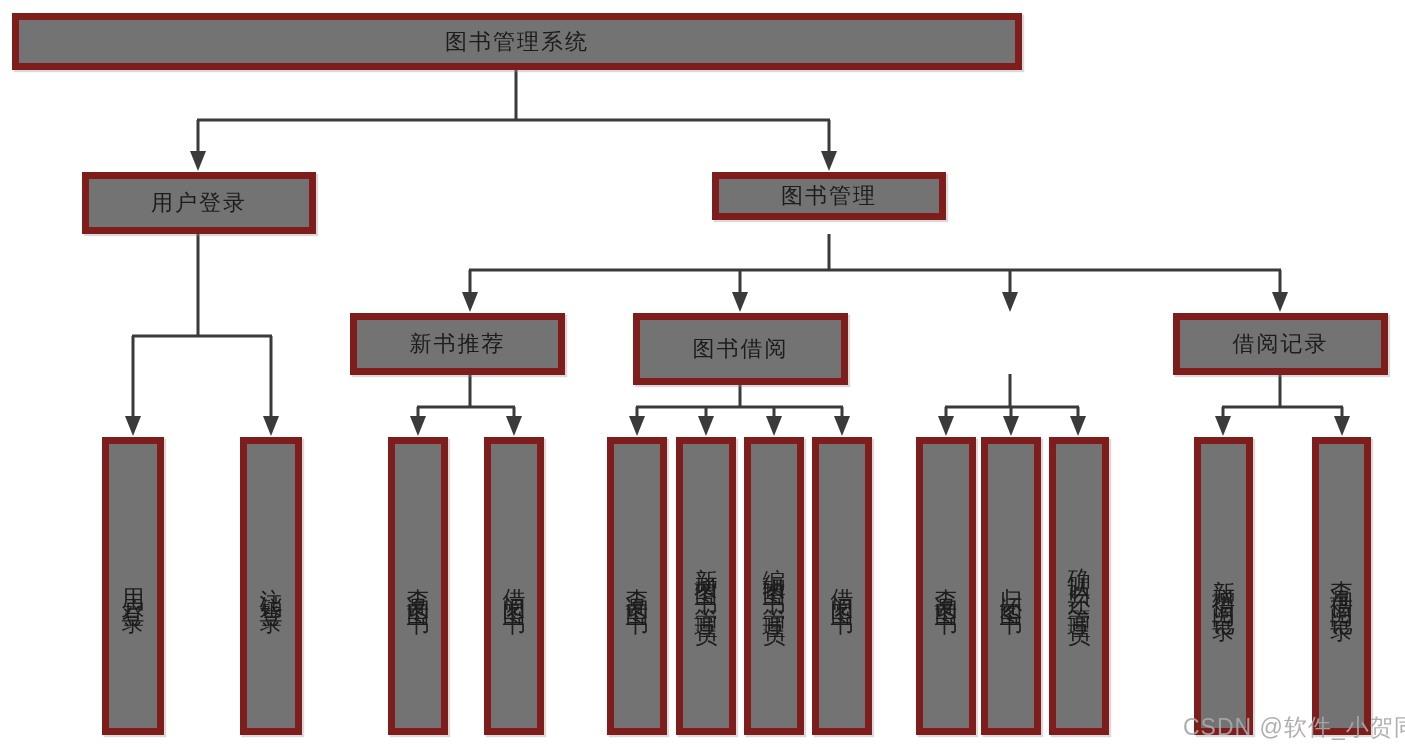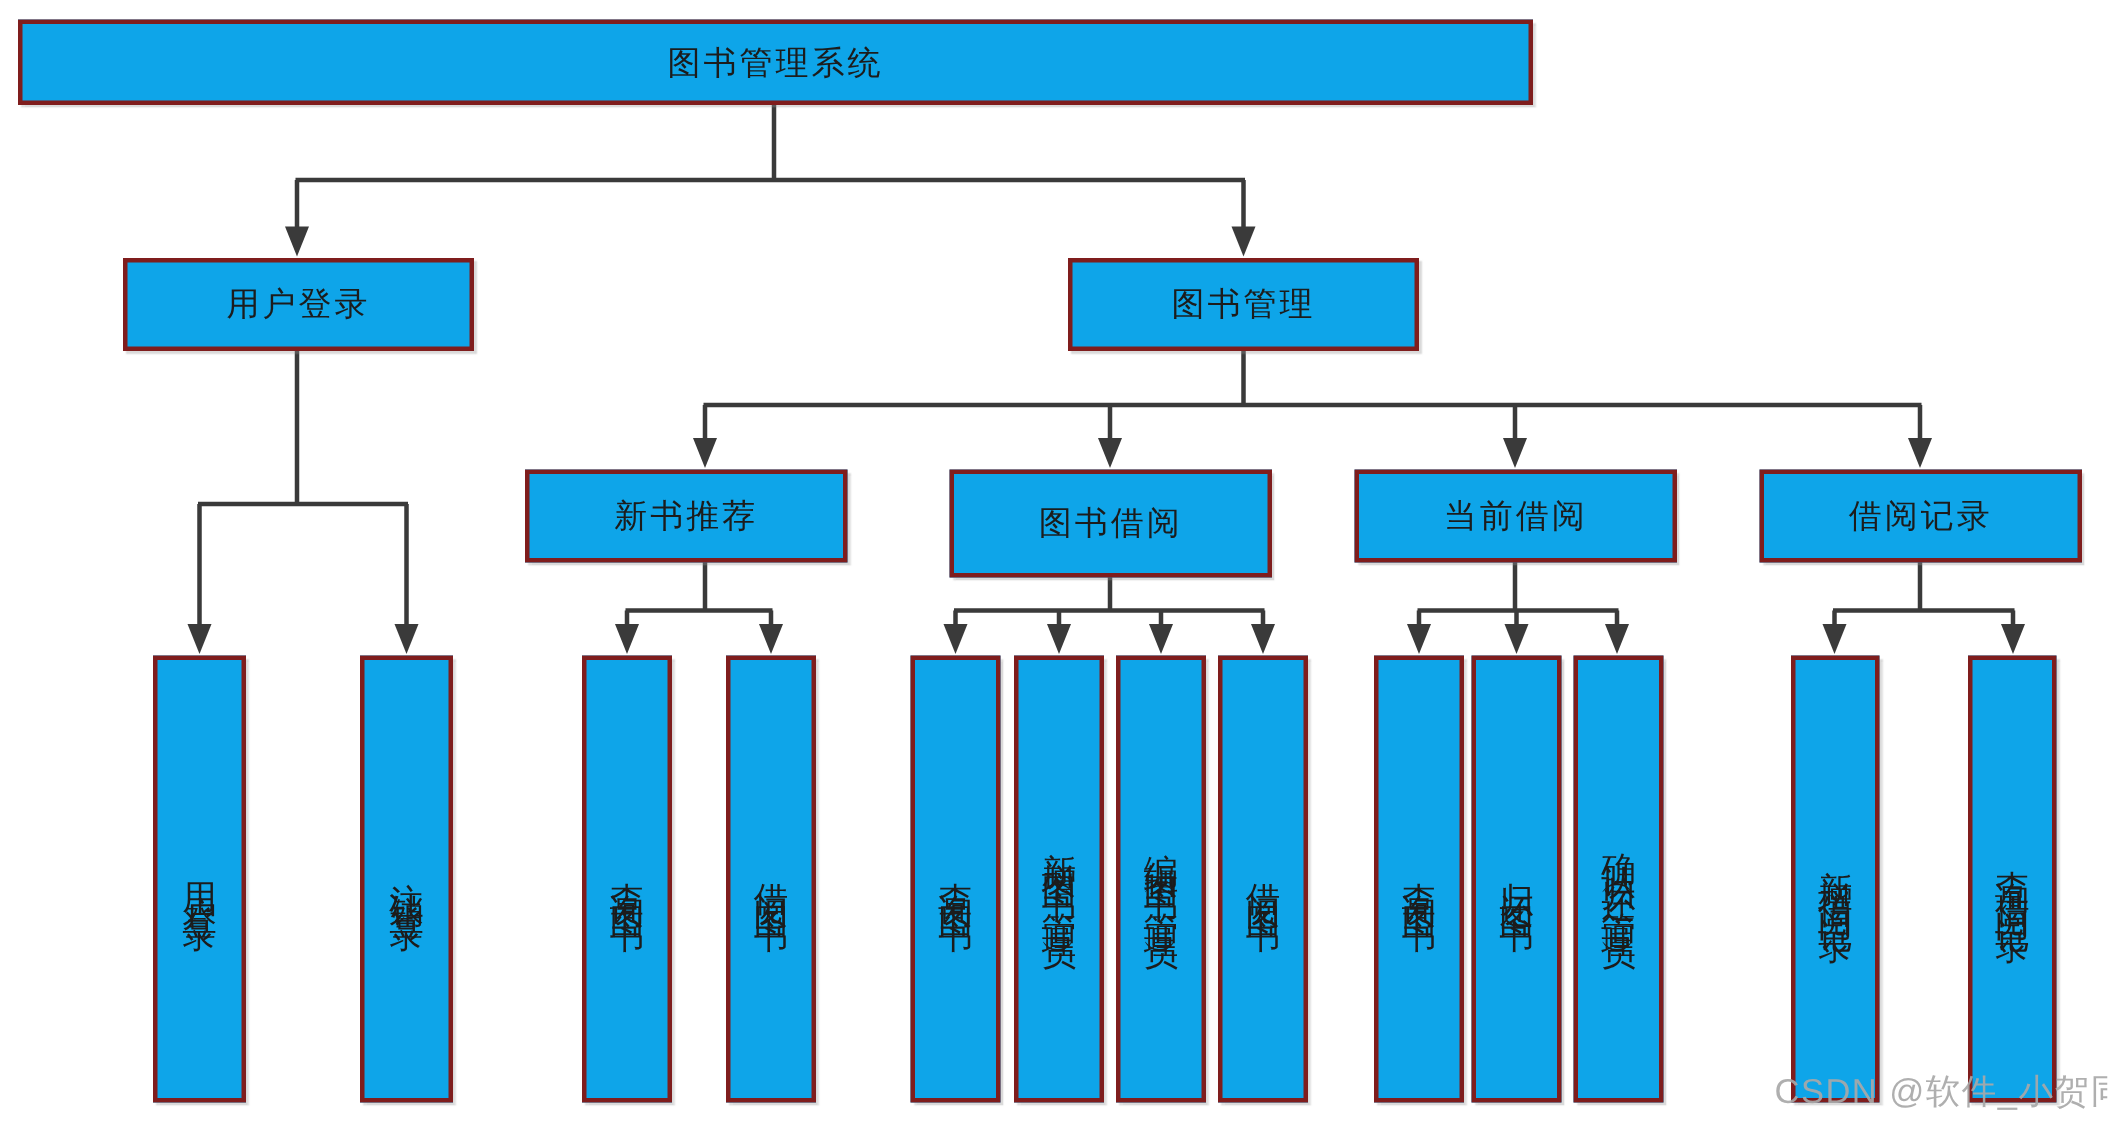--- a/index.html
+++ b/index.html
@@ -6,22 +6,22 @@
   .canvas{
     position:relative;
     width:1405px;height:747px;
     background:#ffffff;
     font-family:"Liberation Sans","DejaVu Sans",sans-serif;
     overflow:hidden;
   }
   .connectors{position:absolute;left:0;top:0;z-index:1;}
   .box{
     position:absolute;
-    background:#0ea5e9;
-    border:3px solid #7f1d1d;
+    background:#737373;
+    border:7px solid #7f1d1d;
     box-sizing:border-box;
     display:flex;
     align-items:center;
     justify-content:center;
     z-index:2;
     box-shadow:2px 2px 1px rgba(150,150,150,0.35);
   }
   .hlabel{
     color:#1c1c1c;
     font-size:22px;
@@ -122,32 +122,29 @@
     </g>
   </svg>
 
   <div class="box" style="left:12px;top:13px;width:1010px;height:57px;">
     <span class="hlabel">图书管理系统</span>
   </div>
 
   <div class="box" style="left:82px;top:172px;width:234px;height:62px;">
     <span class="hlabel">用户登录</span>
   </div>
-  <div class="box" style="left:712px;top:172px;width:234px;height:62px;">
+  <div class="box" style="left:712px;top:172px;width:234px;height:48px;">
     <span class="hlabel">图书管理</span>
   </div>
 
   <div class="box" style="left:350px;top:313px;width:215px;height:62px;">
     <span class="hlabel">新书推荐</span>
   </div>
   <div class="box" style="left:633px;top:313px;width:215px;height:72px;">
     <span class="hlabel">图书借阅</span>
-  </div>
-  <div class="box" style="left:903px;top:313px;width:215px;height:62px;">
-    <span class="hlabel">当前借阅</span>
   </div>
   <div class="box" style="left:1173px;top:313px;width:215px;height:62px;">
     <span class="hlabel">借阅记录</span>
   </div>
 
   <div class="box" style="left:102px;top:437px;width:62px;height:298px;">
     <span class="vlabel">用户登录</span>
   </div>
   <div class="box" style="left:240px;top:437px;width:62px;height:298px;">
     <span class="vlabel">注销登录</span>

